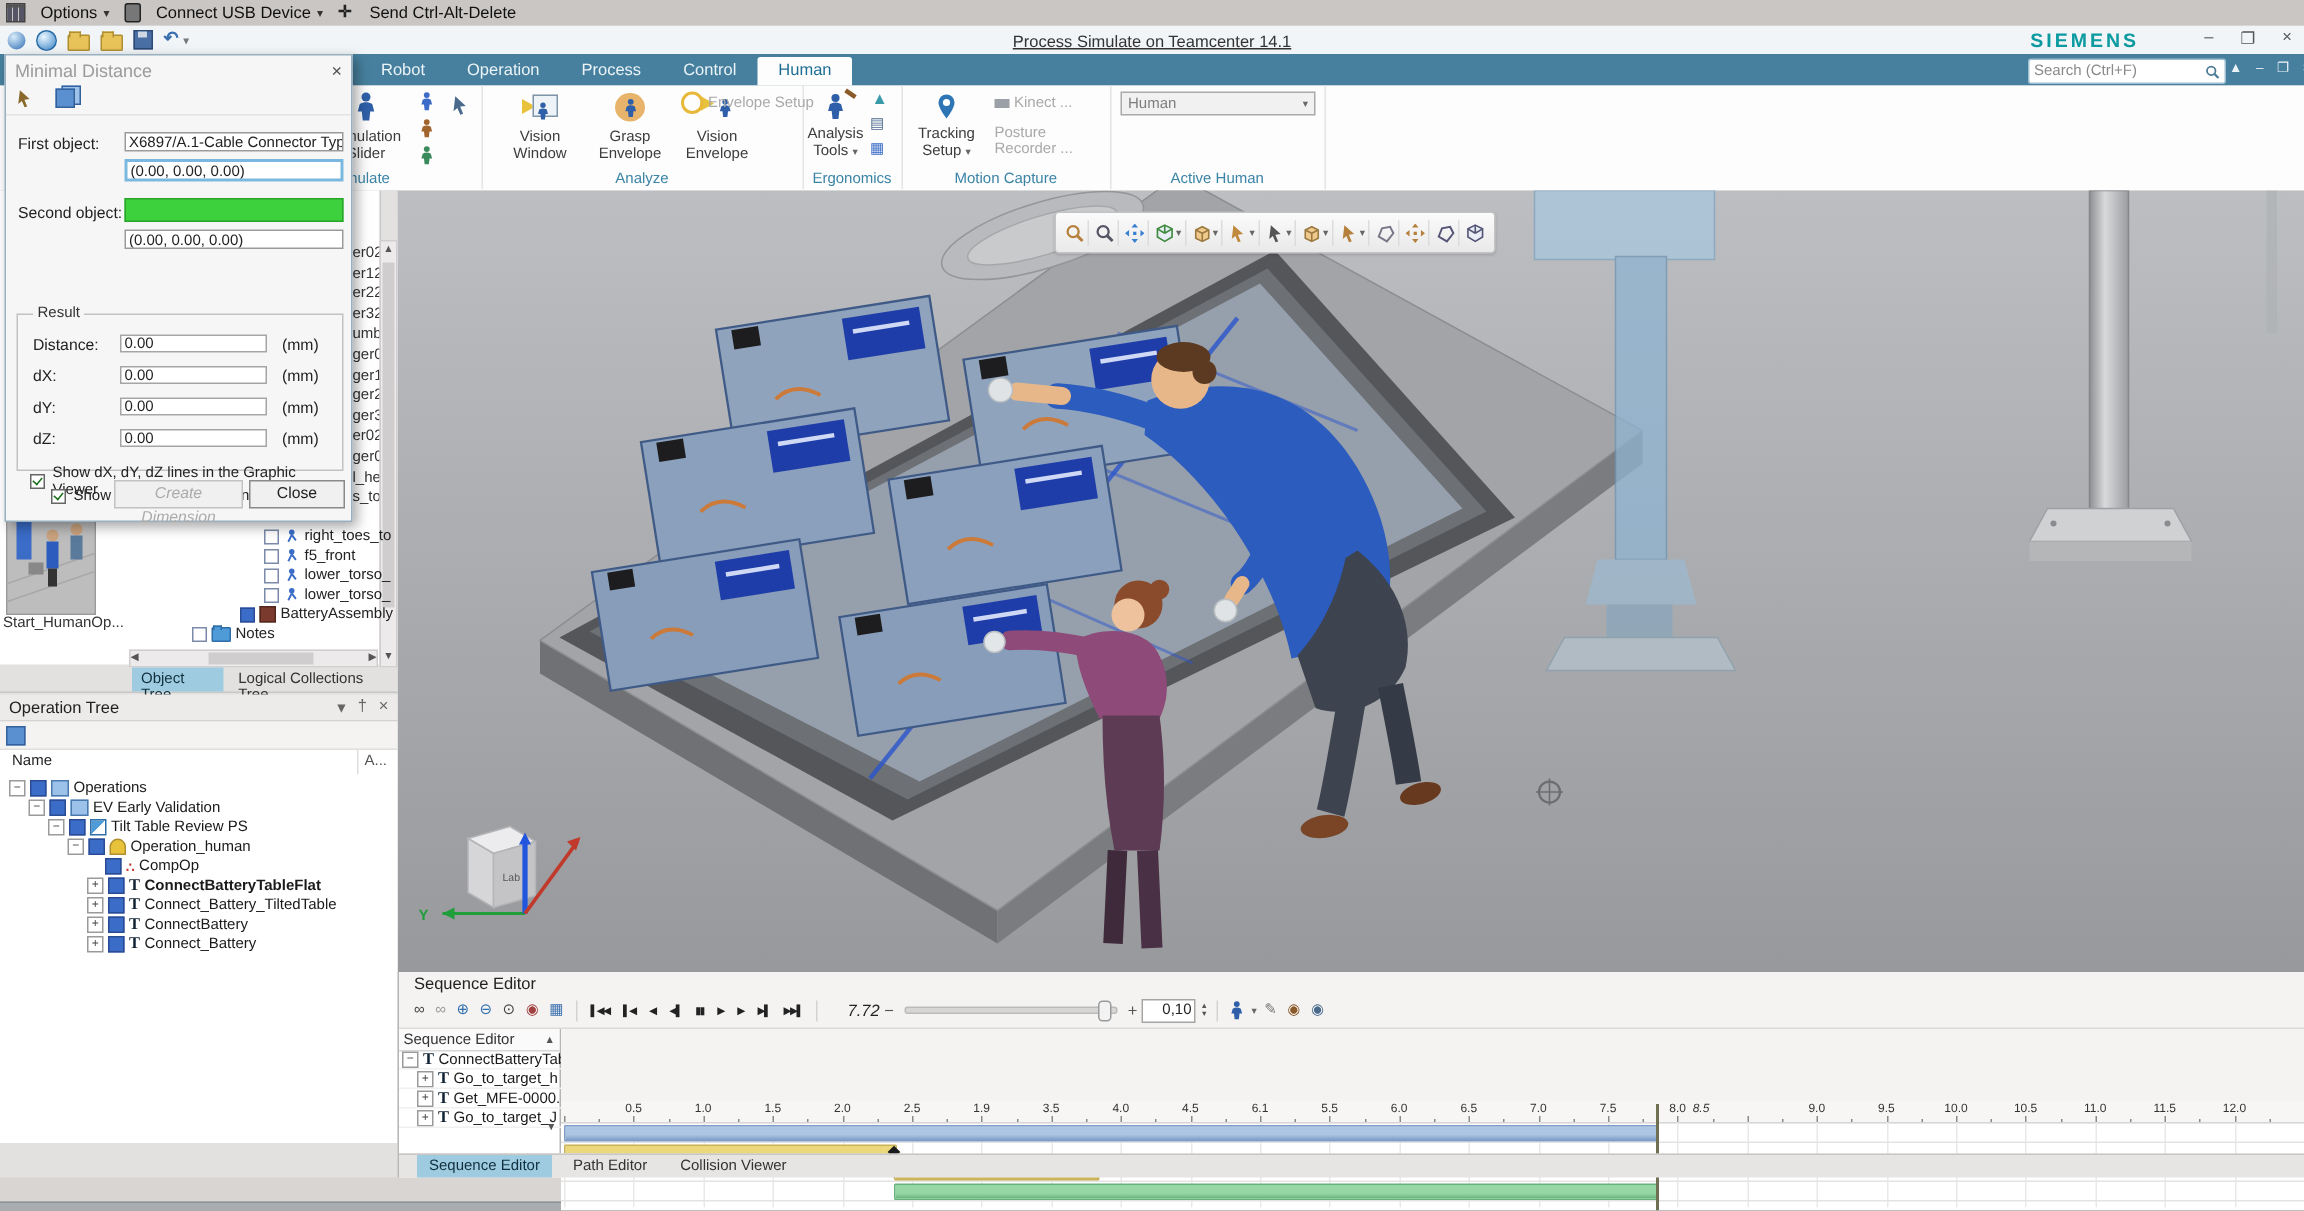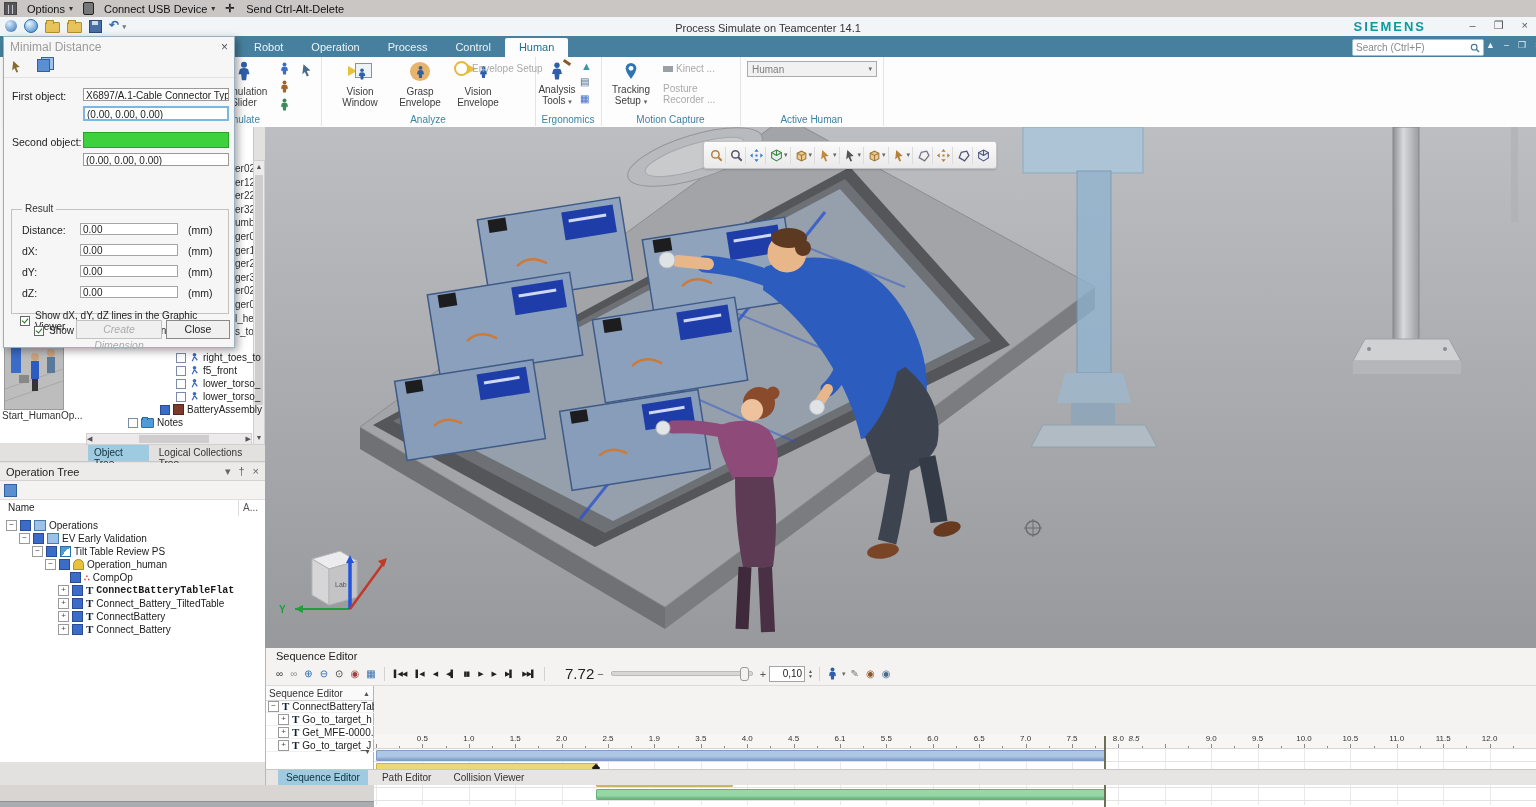--- a/index.html
+++ b/index.html
@@ -22,21 +22,21 @@
   
   #titlebar{left:0;top:17px;width:1536px;height:19px;background:#f2f5f8;border-bottom:1px solid #dde2e6;}
   #qat{position:absolute;left:5px;top:2px;display:flex;gap:7px;align-items:center;}
   .sphere{width:12px;height:12px;border-radius:50%;background:radial-gradient(circle at 35% 30%,#d9ecfa,#2d6db5);}
   .globe{width:12px;height:12px;border-radius:50%;background:radial-gradient(circle at 35% 30%,#eaf6ff,#3a85c8);border:1px solid #2a6ca8;}
   .fold{width:13px;height:9px;background:#e8c35a;border:1px solid #b08f30;border-radius:1px;position:relative;margin-top:3px;}
   .fold:before{content:"";position:absolute;left:0;top:-3px;width:6px;height:3px;background:#e8c35a;border:1px solid #b08f30;border-bottom:none;}
   .disk{width:11px;height:11px;background:#4a6fa5;border:1px solid #2d4a74;position:relative;}
   .disk:before{content:"";position:absolute;left:2px;top:0;width:6px;height:4px;background:#cfd9e6;}
   .undo{color:#3a6fae;font-weight:bold;font-size:12px;line-height:12px;}
-  #title-text{position:absolute;left:0;right:0;top:5px;text-align:center;font-size:11px;color:#333;}
+  #title-text{position:absolute;left:0;right:0;top:5px;text-align:center;font-size:11px;color:#333;text-decoration:underline;}
   #logo{position:absolute;right:110px;top:2px;color:#0b9aa0;font-weight:bold;letter-spacing:2px;font-size:13px;}
   #winbtns{position:absolute;right:8px;top:2px;display:flex;gap:18px;color:#555;font-size:11px;}
 
   
   #ribbontabs{left:0;top:36px;width:1536px;height:21px;background:#47809e;display:flex;align-items:flex-end;padding-left:240px;box-sizing:border-box;}
   .rtab{padding:3px 14px 4px;color:#eaf3f7;font-size:11px;cursor:default;}
   .rtab.active{background:#fdfdfd;color:#1f6f94;border-radius:2px 2px 0 0;}
   #ribbonsearch{position:absolute;left:1352px;top:39px;width:124px;height:15px;background:#fff;border:1px solid #9fc0d2;
      border-radius:2px;font-size:10px;color:#8a8a8a;display:flex;align-items:center;padding:0 3px;justify-content:space-between;}
   #ribwinbtns{position:absolute;left:1486px;top:40px;display:flex;gap:9px;color:#eaf3f7;font-size:9px;}
@@ -117,21 +117,21 @@
   .vtb-item:last-child{border-right:none;}
   .ddc{font-size:7px;color:#666;}
 
   
   #seq{left:265px;top:648px;width:1271px;height:137px;background:#f4f3f2;border-left:1px solid #b9b7b5;z-index:2;}
   #seq-title{position:absolute;left:10px;top:2px;font-size:11px;color:#222;}
   #seq-toolbar{position:absolute;left:0;top:14px;width:1271px;height:24px;display:flex;align-items:center;gap:3px;padding-left:8px;box-sizing:border-box;border-bottom:1px solid #dddbd9;}
   .stb-ico{font-size:10px;line-height:14px;padding:0 2px;}
   .pb-ico{font-size:7px;color:#222;padding:0 3px;letter-spacing:-1px;}
   .sep{width:1px;height:14px;background:#d5d3d1;margin:0 3px;}
-  #seq-time{font-size:15px;color:#222;margin-left:14px;}
+  #seq-time{font-size:11px;color:#222;margin-left:14px;font-style:italic;}
   #seq-slider{width:140px;height:3px;background:#d8d6d4;border:1px solid #bdbbb9;border-radius:2px;position:relative;margin:0 4px;}
   #seq-sliderthumb{position:absolute;right:3px;top:-5px;width:7px;height:12px;background:#f2f2f2;border:1px solid #9a9a9a;border-radius:3px;}
   #seq-step{width:30px;height:14px;border:1px solid #a5a5a5;background:#fff;font-size:10px;text-align:right;padding:0 2px;line-height:14px;}
   .spin{display:flex;flex-direction:column;font-size:5px;color:#555;line-height:5px;}
   #seq-leftcol{position:absolute;left:0;top:38px;width:108px;height:83px;background:#fff;border-right:1px solid #b5b5b5;box-sizing:border-box;}
   #seq-colhead{height:14px;border-bottom:1px solid #d5d5d5;background:#fafafa;font-size:10px;color:#333;display:flex;align-items:center;justify-content:space-between;padding:0 3px;}
   .seqrow{position:absolute;left:0;width:108px;height:13px;display:flex;align-items:center;gap:3px;font-size:10px;color:#1a1a1a;white-space:nowrap;overflow:hidden;border-bottom:1px solid #f0f0f0;padding-left:2px;box-sizing:border-box;}
   #seq-timeline{position:absolute;left:108px;top:38px;width:1163px;height:83px;background:#fff;overflow:hidden;margin-top:48px;}
   #seq-ruler{position:absolute;left:0;top:0;width:1163px;height:14px;background:#f7f6f5;border-bottom:1px solid #d5d5d5;}
   .tick-label{position:absolute;top:0px;font-size:8px;color:#333;transform:translateX(-50%);}
@@ -692,21 +692,21 @@
         <div class="op-row" style="top: 55px; left: 58px;">
           <span style="width: 9px;"></span>
           <span class="bluebox"></span>
           <span class="comp-ico">∴</span>
           <span>CompOp</span>
         </div>
         <div class="op-row" style="top: 68px; left: 58px;">
           <span class="expander">+</span>
           <span class="bluebox"></span>
           <span class="t-ico">T</span>
-          <span style="font-weight: bold; font-family: Liberation Mono, monospace;">ConnectBatteryTableFlat</span>
+          <span style="font-weight: bold;">ConnectBatteryTableFlat</span>
         </div>
         <div class="op-row" style="top: 81px; left: 58px;">
           <span class="expander">+</span>
           <span class="bluebox"></span>
           <span class="t-ico">T</span>
           <span>Connect_Battery_TiltedTable</span>
         </div>
         <div class="op-row" style="top: 94px; left: 58px;">
           <span class="expander">+</span>
           <span class="bluebox"></span>

